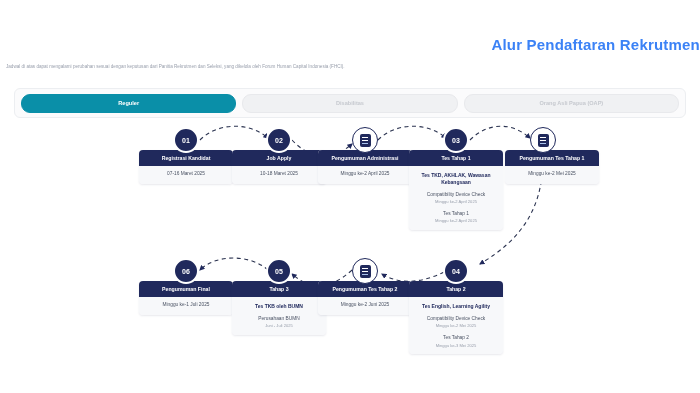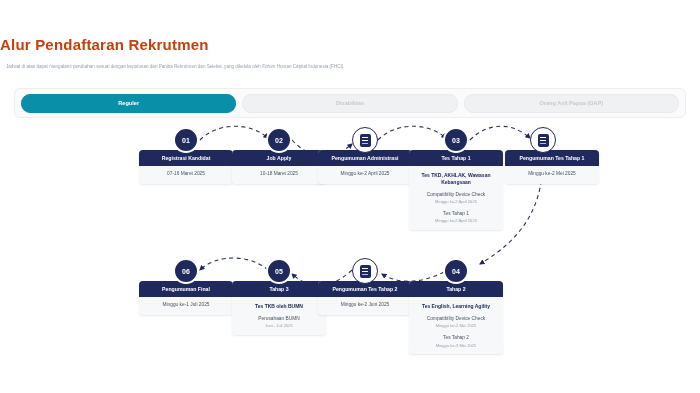--- a/index.html
+++ b/index.html
@@ -7,22 +7,22 @@
     width: 700px; height: 393px;
     background: #ffffff;
     font-family: "Liberation Sans", sans-serif;
     overflow: hidden;
   }
   .page { position: relative; width: 700px; height: 393px; background:#fff; }
 
   
   .page-title {
     position: absolute; left: 0; top: 36px; width: 700px;
-    text-align: left;
-    font-size: 15px; font-weight: bold; color: #c2410c;
+    text-align: right;
+    font-size: 15px; font-weight: bold; color: #3b82f6;
     letter-spacing: .2px;
   }
   .page-subtitle {
     position: absolute; left: 6px; top: 64px; width: 690px;
     font-size: 4.6px; color: #9aa0ad; line-height: 1.4;
     white-space: nowrap;
   }
 
   
   .tabbar {

